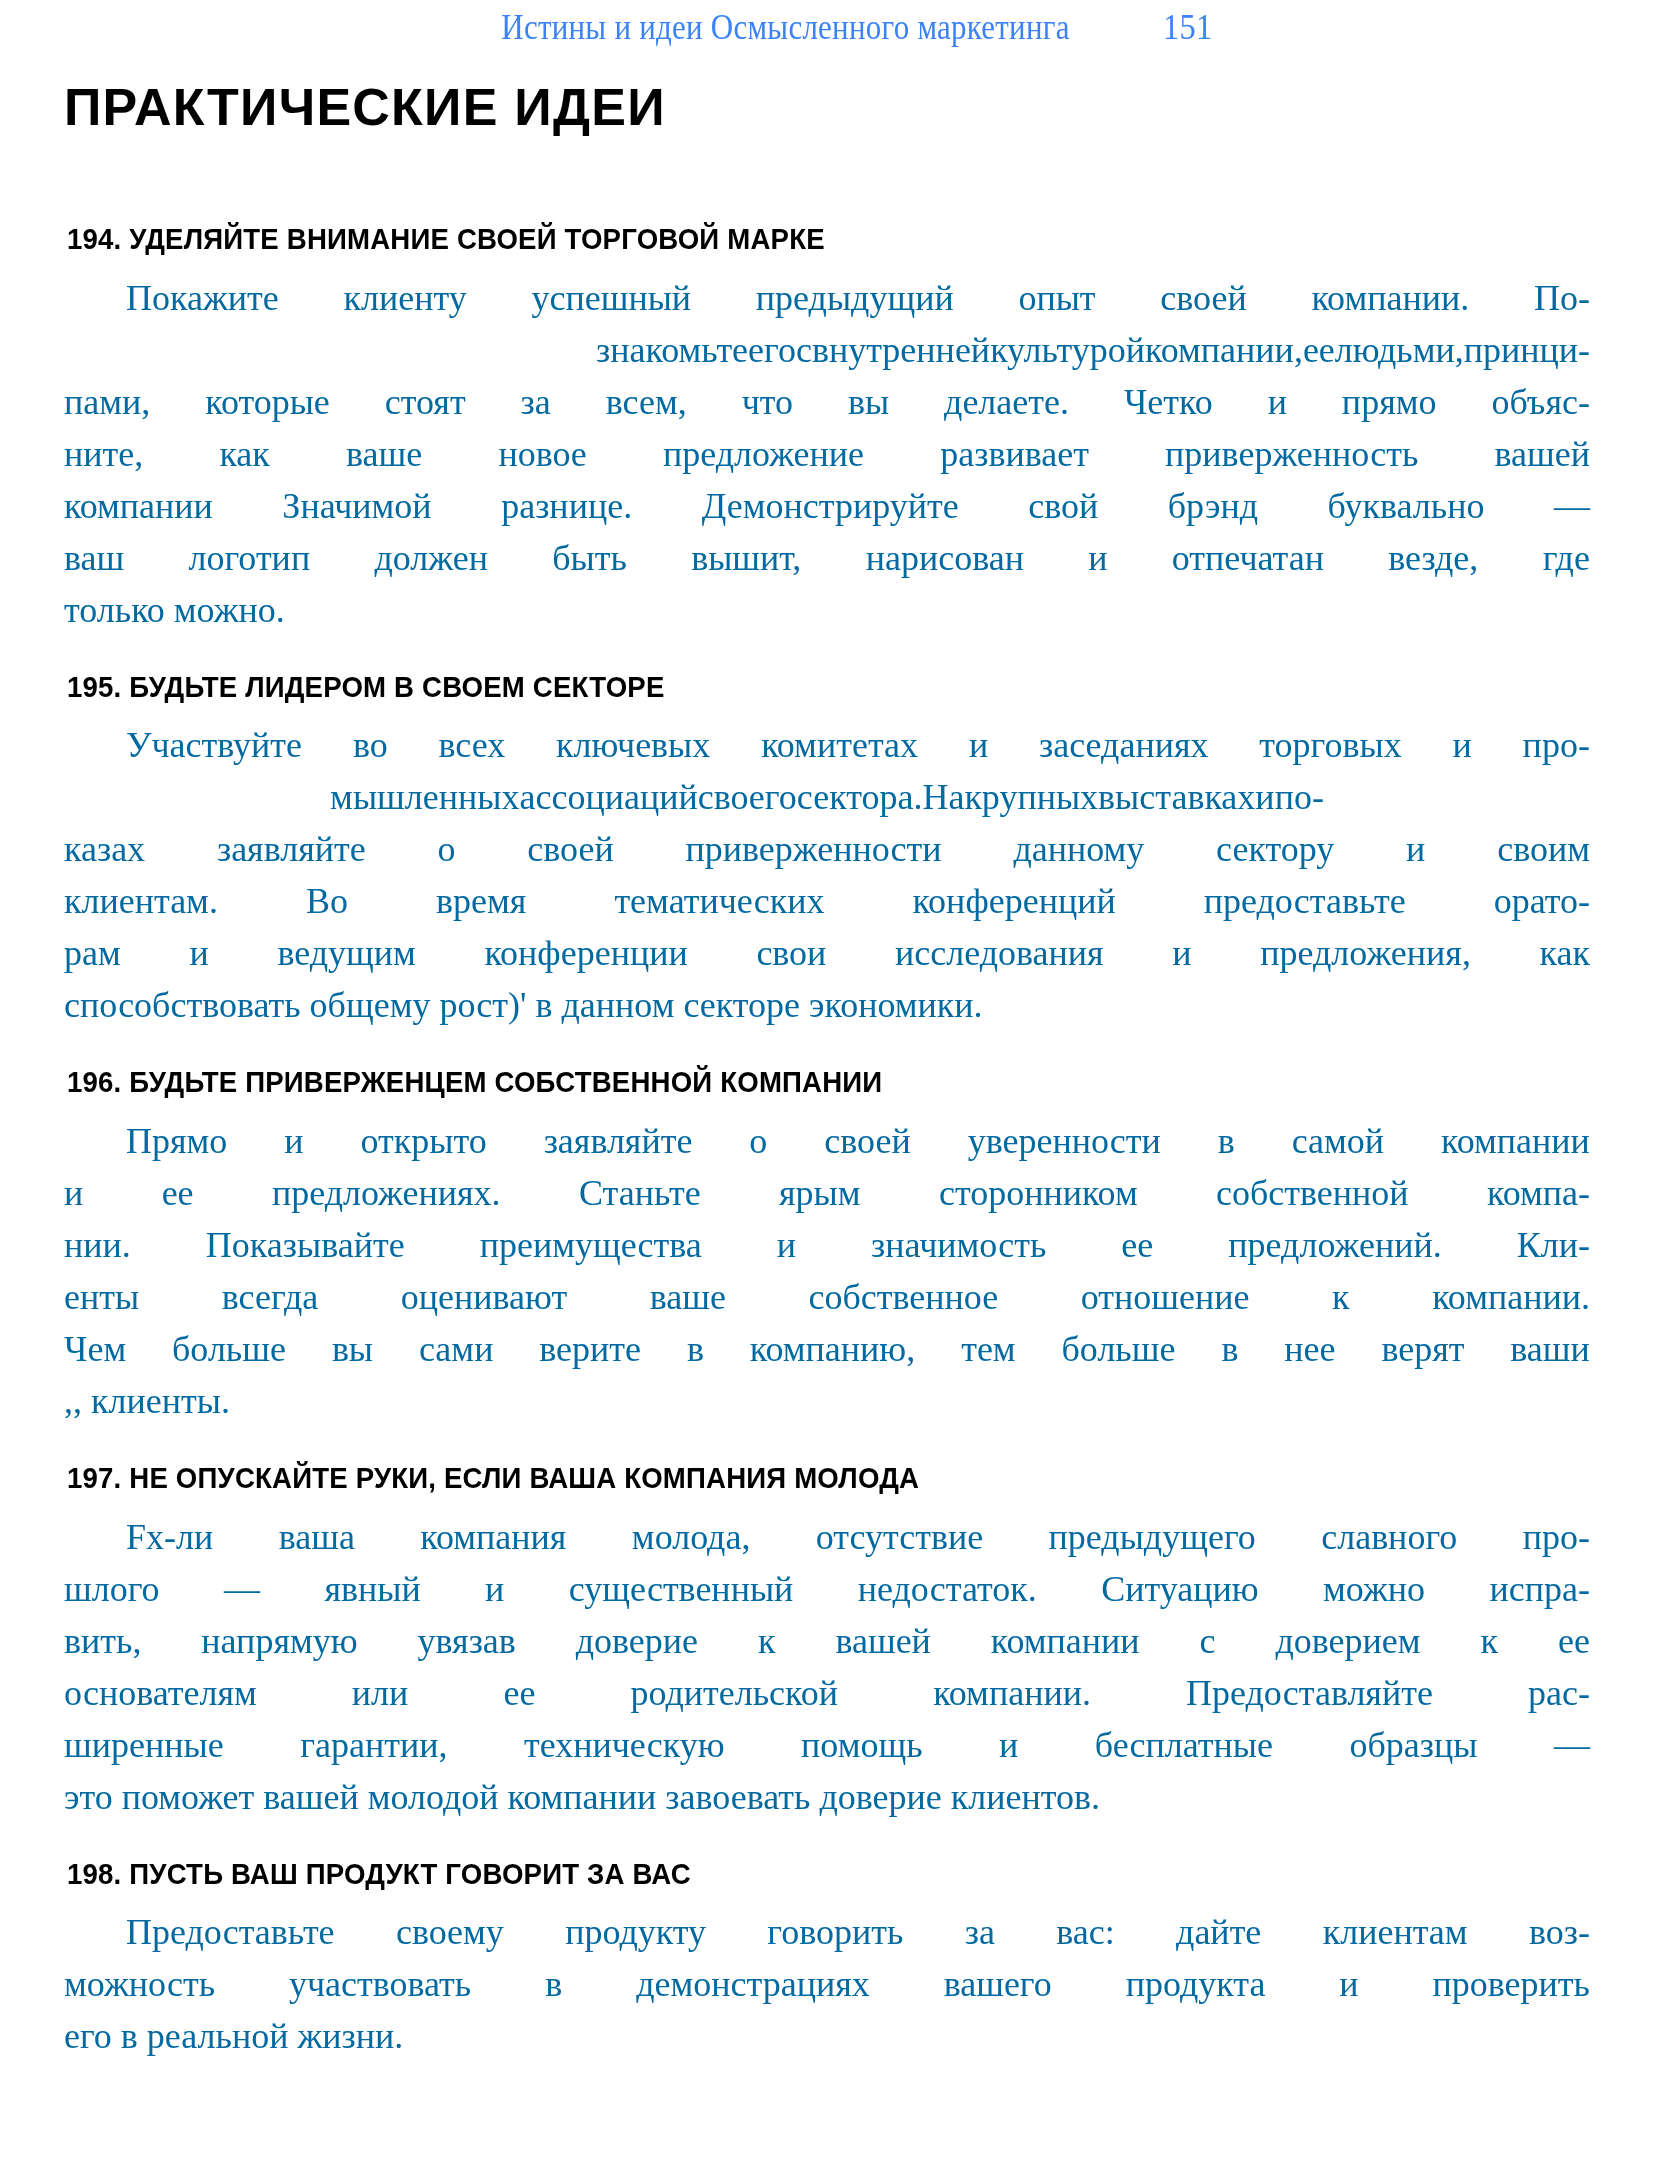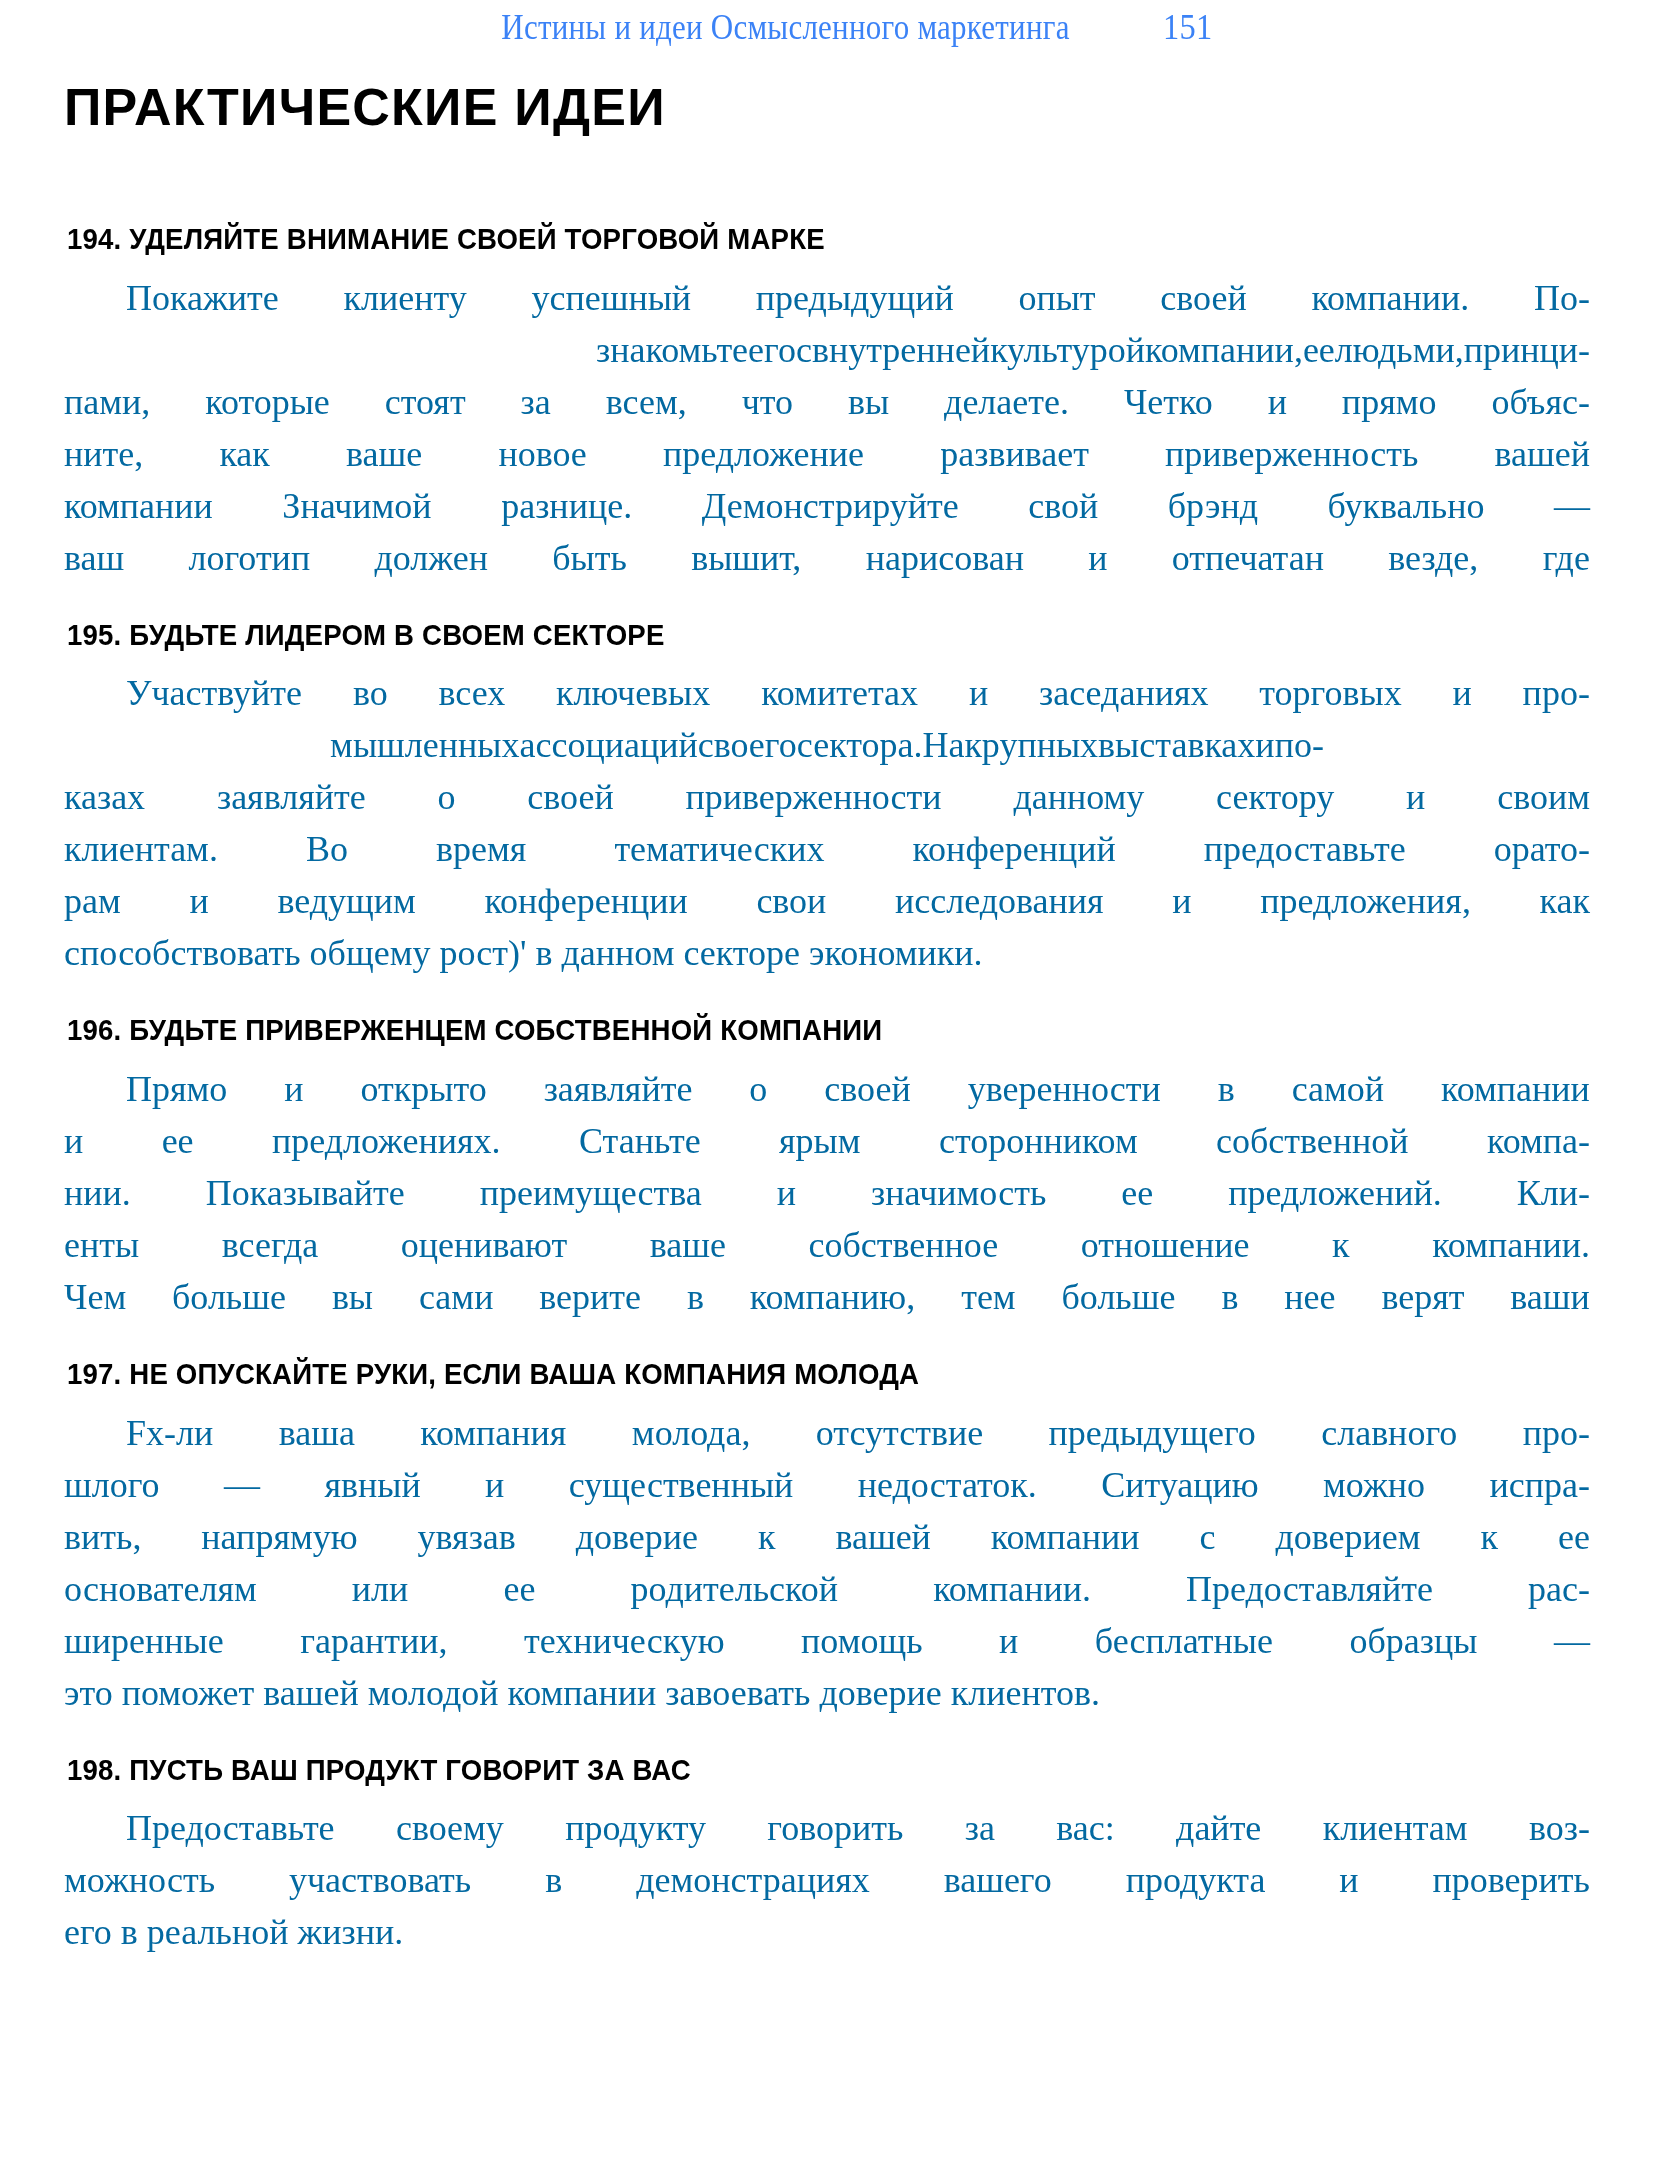--- a/index.html
+++ b/index.html
@@ -136,20 +136,21 @@
 
     <div class="section">
       <div class="sec-heading">194. УДЕЛЯЙТЕ ВНИМАНИЕ СВОЕЙ ТОРГОВОЙ МАРКЕ</div>
       <div class="para">
         <div class="line just indent"><span style="display: flex; width: 100%; justify-content: space-between; white-space: pre;"><span>Покажите</span><span>клиенту</span><span>успешный</span><span>предыдущий</span><span>опыт</span><span>своей</span><span>компании.</span><span>По-</span></span></div>
         <div class="line just"><span style="display: flex; width: 100%; justify-content: flex-end; white-space: pre;"><span>знакомьте</span><span>его</span><span>с</span><span>внутренней</span><span>культурой</span><span>компании,</span><span>ее</span><span>людьми,</span><span>принци-</span></span></div>
         <div class="line just"><span style="display: flex; width: 100%; justify-content: space-between; white-space: pre;"><span>пами,</span><span>которые</span><span>стоят</span><span>за</span><span>всем,</span><span>что</span><span>вы</span><span>делаете.</span><span>Четко</span><span>и</span><span>прямо</span><span>объяс-</span></span></div>
         <div class="line just"><span style="display: flex; width: 100%; justify-content: space-between; white-space: pre;"><span>ните,</span><span>как</span><span>ваше</span><span>новое</span><span>предложение</span><span>развивает</span><span>приверженность</span><span>вашей</span></span></div>
         <div class="line just"><span style="display: flex; width: 100%; justify-content: space-between; white-space: pre;"><span>компании</span><span>Значимой</span><span>разнице.</span><span>Демонстрируйте</span><span>свой</span><span>брэнд</span><span>буквально</span><span>—</span></span></div>
         <div class="line just"><span style="display: flex; width: 100%; justify-content: space-between; white-space: pre;"><span>ваш</span><span>логотип</span><span>должен</span><span>быть</span><span>вышит,</span><span>нарисован</span><span>и</span><span>отпечатан</span><span>везде,</span><span>где</span></span></div>
+        <div class="line flush"><span>только можно.</span></div>
       </div>
     </div>
 
     <div class="gap-before-head"></div>
 
     <div class="section">
       <div class="sec-heading">195. БУДЬТЕ ЛИДЕРОМ В СВОЕМ СЕКТОРЕ</div>
       <div class="para">
         <div class="line just indent"><span style="display: flex; width: 100%; justify-content: space-between; white-space: pre;"><span>Участвуйте</span><span>во</span><span>всех</span><span>ключевых</span><span>комитетах</span><span>и</span><span>заседаниях</span><span>торговых</span><span>и</span><span>про-</span></span></div>
         <div class="line just"><span style="display: flex; width: 100%; justify-content: center; white-space: pre;"><span>мышленных</span><span>ассоциаций</span><span>своего</span><span>сектора.</span><span>На</span><span>крупных</span><span>выставках</span><span>и</span><span>по-</span></span></div>
@@ -163,20 +164,21 @@
     <div class="gap-before-head"></div>
 
     <div class="section">
       <div class="sec-heading">196. БУДЬТЕ ПРИВЕРЖЕНЦЕМ СОБСТВЕННОЙ КОМПАНИИ</div>
       <div class="para">
         <div class="line just indent"><span style="display: flex; width: 100%; justify-content: space-between; white-space: pre;"><span>Прямо</span><span>и</span><span>открыто</span><span>заявляйте</span><span>о</span><span>своей</span><span>уверенности</span><span>в</span><span>самой</span><span>компании</span></span></div>
         <div class="line just"><span style="display: flex; width: 100%; justify-content: space-between; white-space: pre;"><span>и</span><span>ее</span><span>предложениях.</span><span>Станьте</span><span>ярым</span><span>сторонником</span><span>собственной</span><span>компа-</span></span></div>
         <div class="line just"><span style="display: flex; width: 100%; justify-content: space-between; white-space: pre;"><span>нии.</span><span>Показывайте</span><span>преимущества</span><span>и</span><span>значимость</span><span>ее</span><span>предложений.</span><span>Кли-</span></span></div>
         <div class="line just"><span style="display: flex; width: 100%; justify-content: space-between; white-space: pre;"><span>енты</span><span>всегда</span><span>оценивают</span><span>ваше</span><span>собственное</span><span>отношение</span><span>к</span><span>компании.</span></span></div>
         <div class="line just"><span style="display: flex; width: 100%; justify-content: space-between; white-space: pre; gap: 32px;"><span>Чем</span><span>больше</span><span>вы</span><span>сами</span><span>верите</span><span>в</span><span>компанию,</span><span>тем</span><span>больше</span><span>в</span><span>нее</span><span>верят</span><span>ваши</span></span></div>
+        <div class="line flush"><span>,, клиенты.</span></div>
       </div>
     </div>
 
     <div class="gap-before-head"></div>
 
     <div class="section">
       <div class="sec-heading">197. НЕ ОПУСКАЙТЕ РУКИ, ЕСЛИ ВАША КОМПАНИЯ МОЛОДА</div>
       <div class="para">
         <div class="line just indent"><span style="display: flex; width: 100%; justify-content: space-between; white-space: pre;"><span>Fx-ли</span><span>ваша</span><span>компания</span><span>молода,</span><span>отсутствие</span><span>предыдущего</span><span>славного</span><span>про-</span></span></div>
         <div class="line just"><span style="display: flex; width: 100%; justify-content: space-between; white-space: pre;"><span>шлого</span><span>—</span><span>явный</span><span>и</span><span>существенный</span><span>недостаток.</span><span>Ситуацию</span><span>можно</span><span>испра-</span></span></div>

